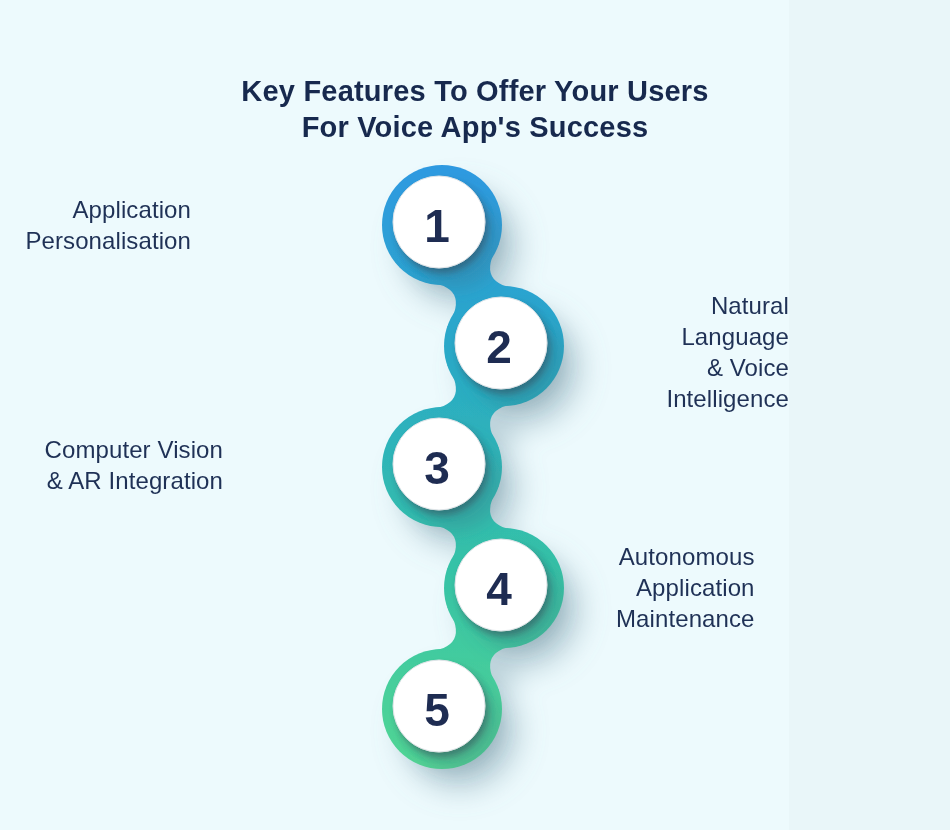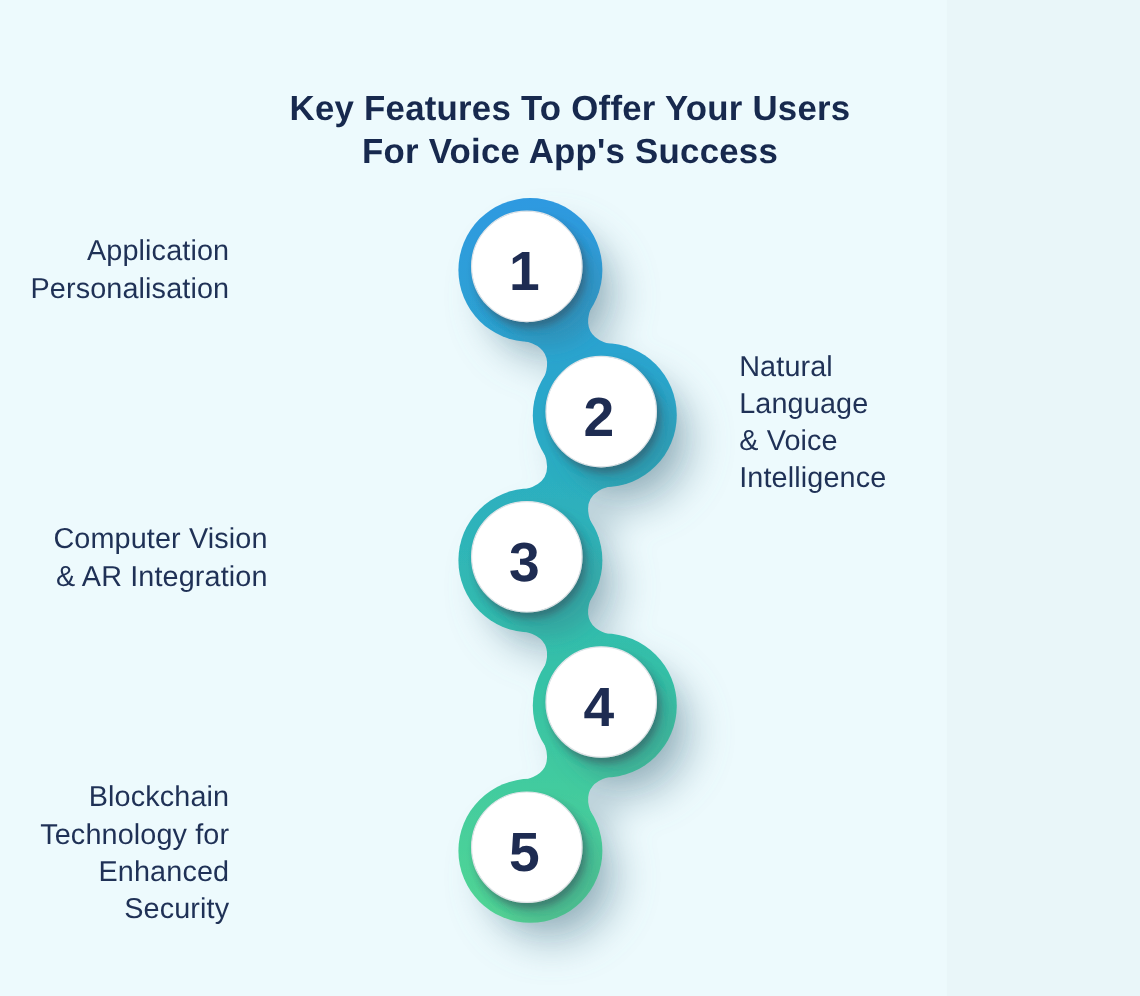--- a/index.html
+++ b/index.html
@@ -43,21 +43,21 @@
   .step-label {
     position: absolute;
     transform: translateY(-50%);
     font-size: 24px;
     line-height: 31px;
     color: #1f3156;
     white-space: pre-line;
     letter-spacing: 0.1px;
   }
   .step-label.left  { text-align: right; }
-  .step-label.right { text-align: left; margin-left: 28px; }
+  .step-label.right { text-align: right; margin-left: 28px; }
 
   
   #num-1 { left: 437px; top: 226px; }
   #num-2 { left: 499px; top: 347px; }
   #num-3 { left: 437px; top: 468px; }
   #num-4 { left: 499px; top: 589px; }
   #num-5 { left: 437px; top: 710px; }
 
   #label-1 { right: 598px; top: 225px; }
   #label-2 { left: 588px;  top: 352px; }
@@ -117,17 +117,17 @@
   <div class="step-number" id="num-3">3</div>
   <div class="step-number" id="num-4">4</div>
   <div class="step-number" id="num-5">5</div>
 
   <div class="step-label left" id="label-1">Application
 Personalisation</div>
   <div class="step-label right" id="label-2">Natural Language
 &amp; Voice Intelligence</div>
   <div class="step-label left" id="label-3">Computer Vision
 &amp; AR Integration</div>
-  <div class="step-label left" id="label-5">Blockchain
-Technology for
-Enhanced Security</div>
+  <div class="step-label right" id="label-4">Autonomous
+Application
+Maintenance</div>
 
 </div>
 
 </body></html>

